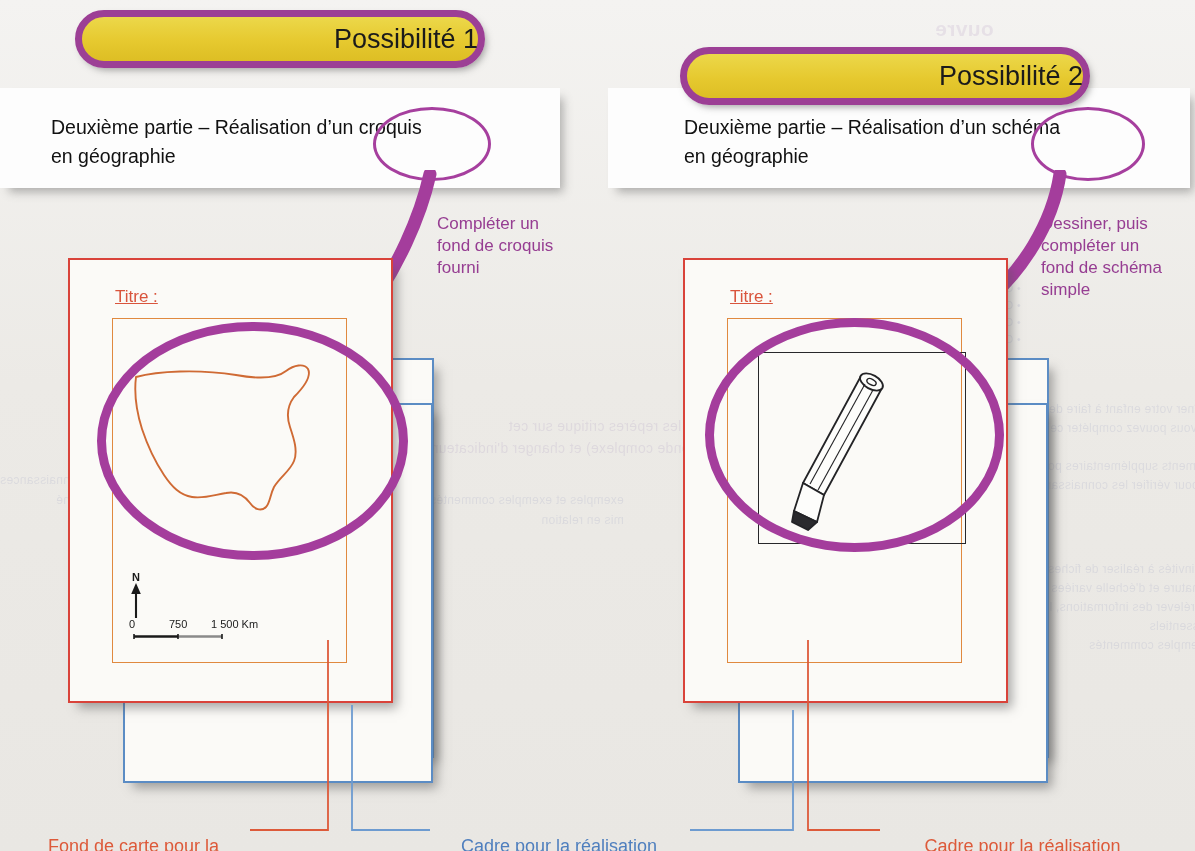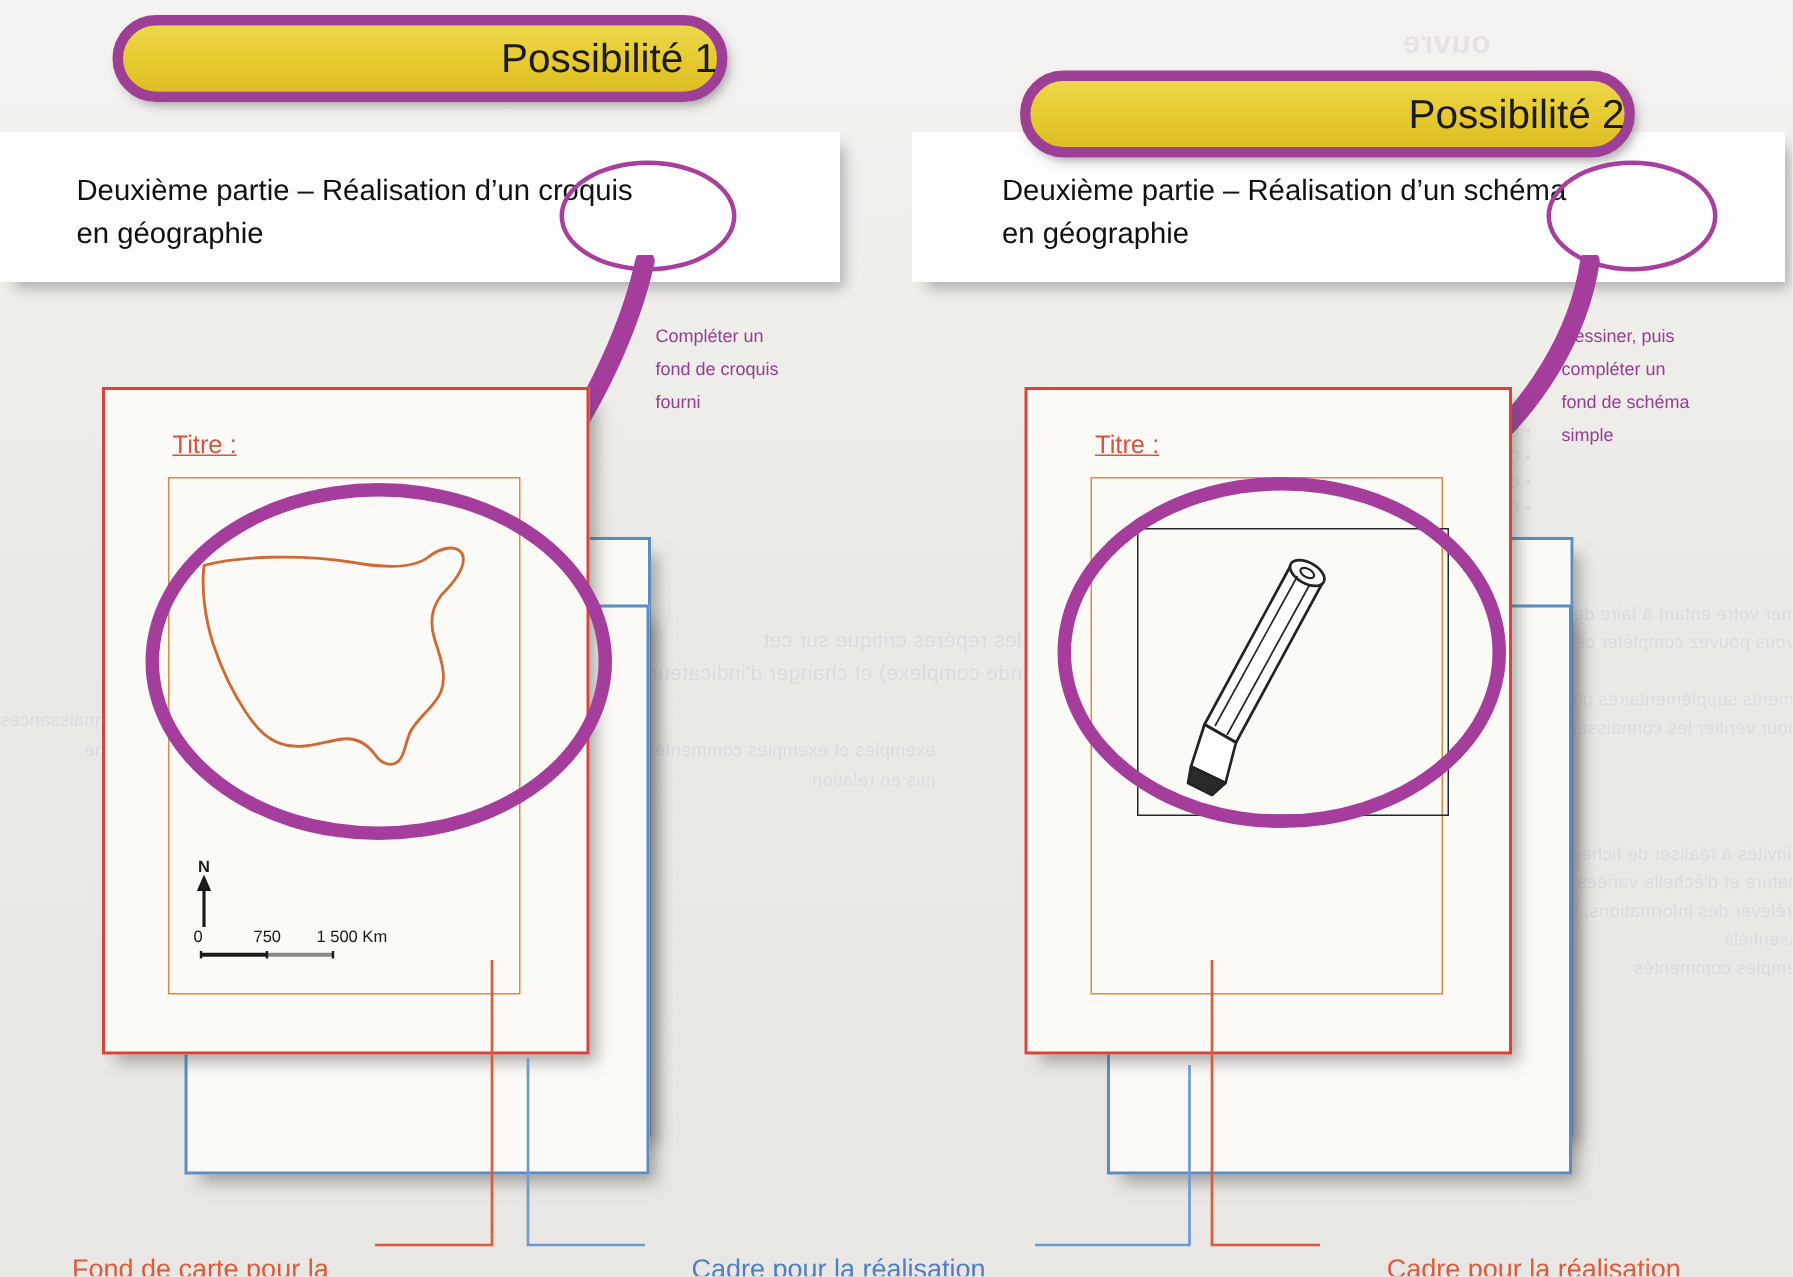--- a/index.html
+++ b/index.html
@@ -54,33 +54,33 @@
     box-shadow:3px 4px 7px -2px rgba(80,80,80,.5);
   }
   .pill-left{left:75px;top:10px;width:410px;}
   .pill-right{left:680px;top:11px;width:410px;margin-top:36px;}
 
   .heading{
     position:absolute;color:#111;font-size:19.5px;line-height:29px;
     white-space:pre-line;
   }
   .heading-left{left:51px;top:113px;}
-  .heading-right{left:668px;top:113px;}
+  .heading-right{left:684px;top:113px;}
 
   
   .word-ellipse{
     position:absolute;border:3.5px solid #a63f9e;border-radius:50%;
     background:transparent;
   }
   .we-left{left:373px;top:107px;width:112px;height:68px;}
   .we-right{left:1031px;top:107px;width:108px;height:68px;}
 
   
   .annot{
-    position:absolute;color:#963d92;font-size:12px;line-height:22px;
+    position:absolute;color:#963d92;font-size:17px;line-height:22px;
     white-space:pre-line;
   }
   .annot-left{left:437px;top:213px;}
   .annot-right{left:1041px;top:213px;}
 
   
   .stack{position:absolute;}
   .stk-left{left:68px;top:258px;}
   .stk-right{left:683px;top:258px;}
 

